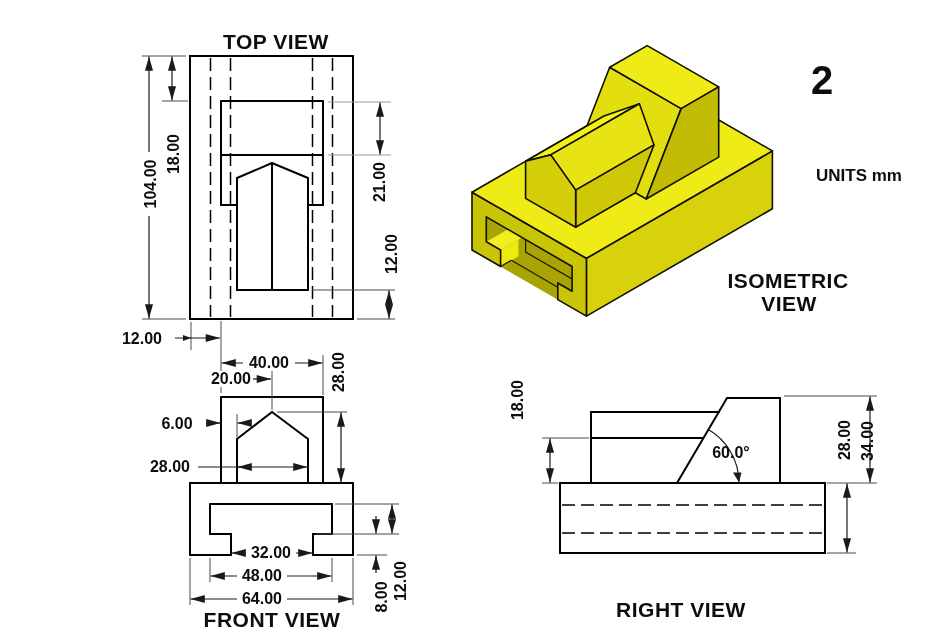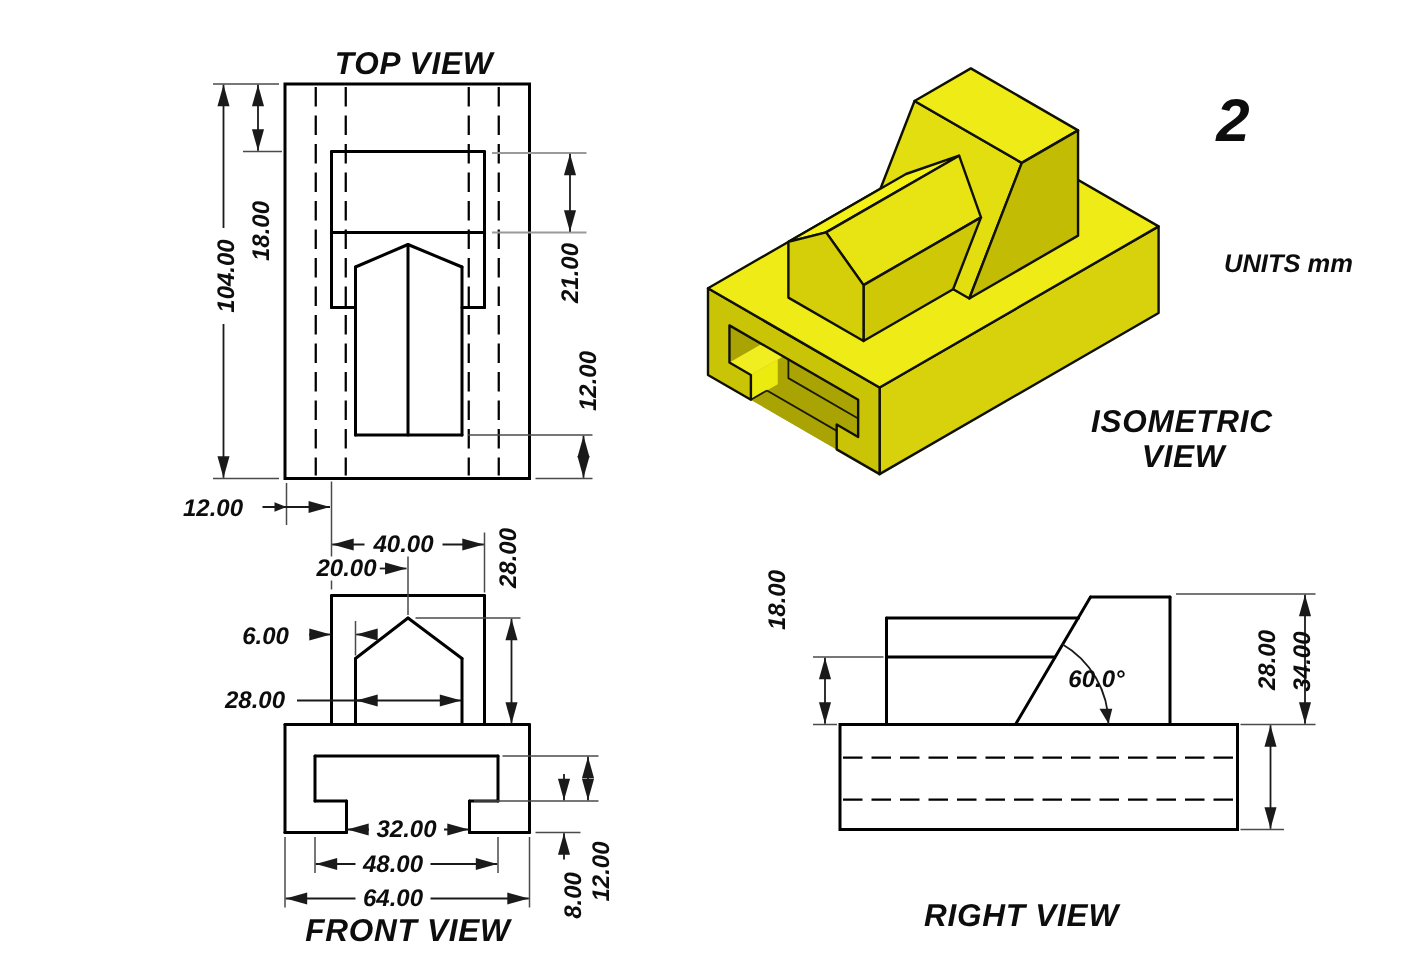--- a/index.html
+++ b/index.html
@@ -1,17 +1,17 @@
 <!DOCTYPE html>
 <html><head>
 <meta charset="utf-8">
 <style>
   html,body{margin:0;padding:0;background:#ffffff;}
   .stage{position:relative;width:937px;height:640px;background:#fff;overflow:hidden;
-         font-family:"Liberation Sans",sans-serif;font-style:italic;}
+         font-family:"Liberation Sans",sans-serif;}
   svg{display:block;}
   
   .obj{stroke:#000;stroke-width:2;fill:none;stroke-linecap:round;}
   .hid{stroke:#000;stroke-width:1.5;fill:none;stroke-dasharray:13 6;}
   .ext{stroke:#4a4a4a;stroke-width:1;fill:none;}
   .extg{stroke:#9a9a9a;stroke-width:1.2;fill:none;}
   .dim{stroke:#1a1a1a;stroke-width:1.2;fill:none;}
   .arrfill{fill:#1a1a1a;stroke:none;}
   text{font-family:"Liberation Sans",sans-serif;font-weight:bold;fill:#0d0d0d;}
   .dimtxt{font-size:16px;}

